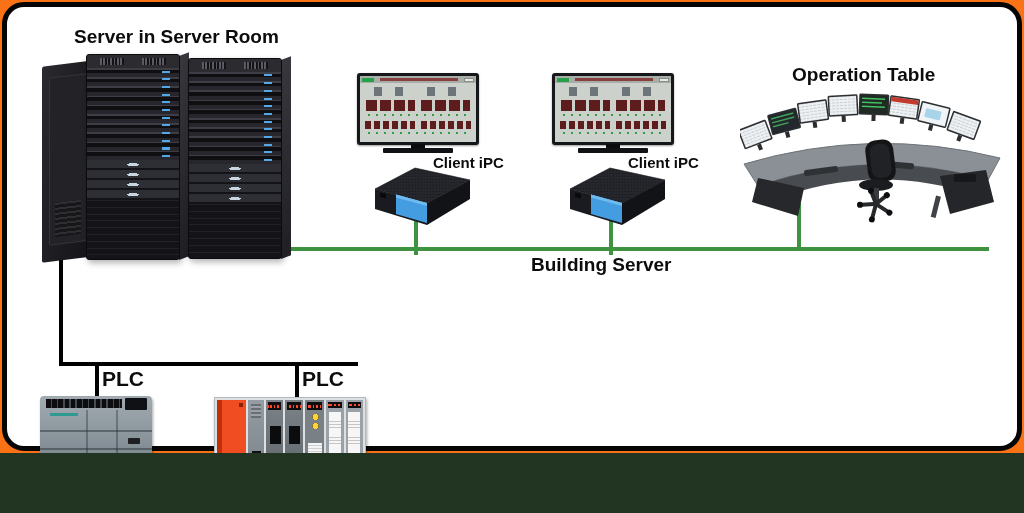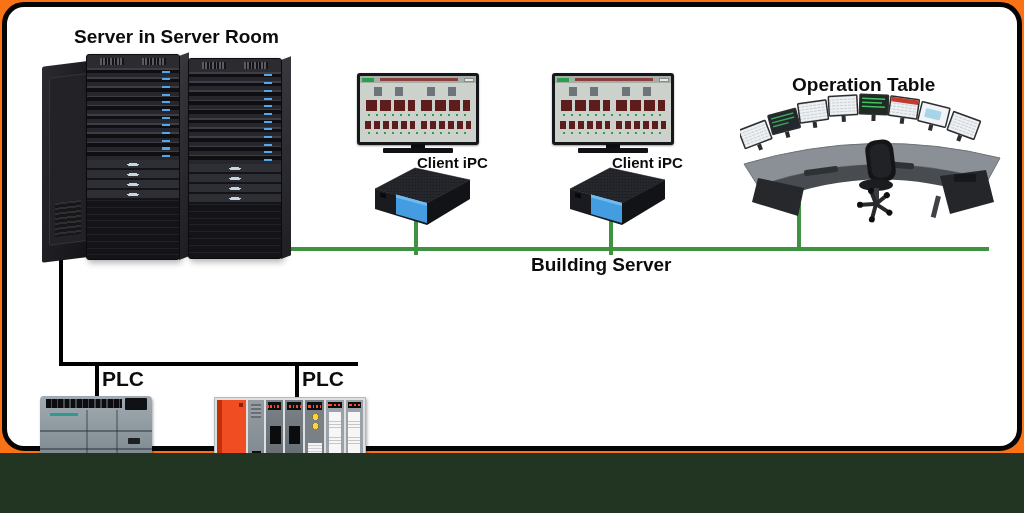--- a/index.html
+++ b/index.html
@@ -62,21 +62,21 @@
   .hb{position:absolute;}
   .hb-top{top:4px;left:14px;width:30%;height:9px;background:repeating-linear-gradient(90deg,#6d747a 0 8px,transparent 8px 21px);}
   .hb-top2{top:4px;left:58%;width:30%;height:9px;background:repeating-linear-gradient(90deg,#6d747a 0 8px,transparent 8px 21px);}
   .hb-mid{top:17px;left:6px;width:42%;height:11px;background:repeating-linear-gradient(90deg,#5e1d1d 0 11px,transparent 11px 14px);}
   .hb-mid2{top:17px;left:53%;width:42%;height:11px;background:repeating-linear-gradient(90deg,#5e1d1d 0 11px,transparent 11px 14px);}
   .dots-a{top:31px;left:8px;right:8px;height:2px;background:repeating-linear-gradient(90deg,#2f9f45 0 2px,transparent 2px 8px);}
   .hb-low{top:38px;left:5px;width:43%;height:8px;background:repeating-linear-gradient(90deg,#5e1d1d 0 6px,transparent 6px 9px);}
   .hb-low2{top:38px;left:53%;width:43%;height:8px;background:repeating-linear-gradient(90deg,#5e1d1d 0 6px,transparent 6px 9px);}
   .dots-b{top:49px;left:8px;right:8px;height:2px;background:repeating-linear-gradient(90deg,#2f9f45 0 2px,transparent 2px 8px);}
   .ipc{position:absolute;left:12px;top:90px;width:106px;height:68px;}
-  .client-label{position:absolute;left:60px;top:81px;}
+  .client-label{position:absolute;left:76px;top:81px;}
 
   
   .console{position:absolute;left:740px;top:84px;width:264px;height:148px;}
 
   
   .plc-compact{position:absolute;left:40px;top:396px;width:112px;height:72px;border-radius:4px;
     background:linear-gradient(180deg,#a2abb2 0%,#8b959c 55%,#77818a 100%);box-shadow:1px 2px 3px rgba(0,0,0,.35);}
   .pc-top{position:absolute;top:3px;left:6px;right:30px;height:9px;
     background:repeating-linear-gradient(90deg,#0d0d0f 0 4.6px,#454c52 4.6px 6.2px);}
   .pc-port{position:absolute;top:2px;right:5px;width:22px;height:12px;background:#101114;border-radius:1px;}
@@ -227,21 +227,21 @@
       <polygon points="6,26 46,5 101,17 58,40" fill="url(#dotsB)" stroke="#0c0d10" stroke-width="0.6"></polygon>
       <polygon points="58,40 101,17 101,36 58,62" fill="#121317"></polygon>
       <polygon points="6,26 58,40 58,62 6,46" fill="#1a1b20"></polygon>
       <polygon points="27,31.5 58,40 58,60 27,51" fill="#449de0"></polygon>
       <polygon points="27,31.5 58,40 58,43 27,34.5" fill="#6fbbee"></polygon>
       <polygon points="11,29.5 17,31 17,35.5 11,34" fill="#08090b"></polygon>
     </svg>
     <div class="lbl h2 client-label">Client iPC</div>
   </div>
 
-  <div class="lbl h1" style="left:792px;top:74px;">Operation Table</div>
+  <div class="lbl h1" style="left:792px;top:64px;">Operation Table</div>
   <svg class="console" viewBox="0 0 264 148">
     <defs>
       <pattern id="scr" width="4" height="3" patternUnits="userSpaceOnUse">
         <rect width="4" height="3" fill="#eef1f3"></rect>
           <rect width="3" height="1" y="1" fill="#c9ced2"></rect>
       </pattern>
     </defs>
 
     <g>
       <path d="M4,80 Q132,42 260,74 L248,96 Q132,62 18,102 Z" fill="#8a9095" stroke="#6c7276" stroke-width="1"></path>

